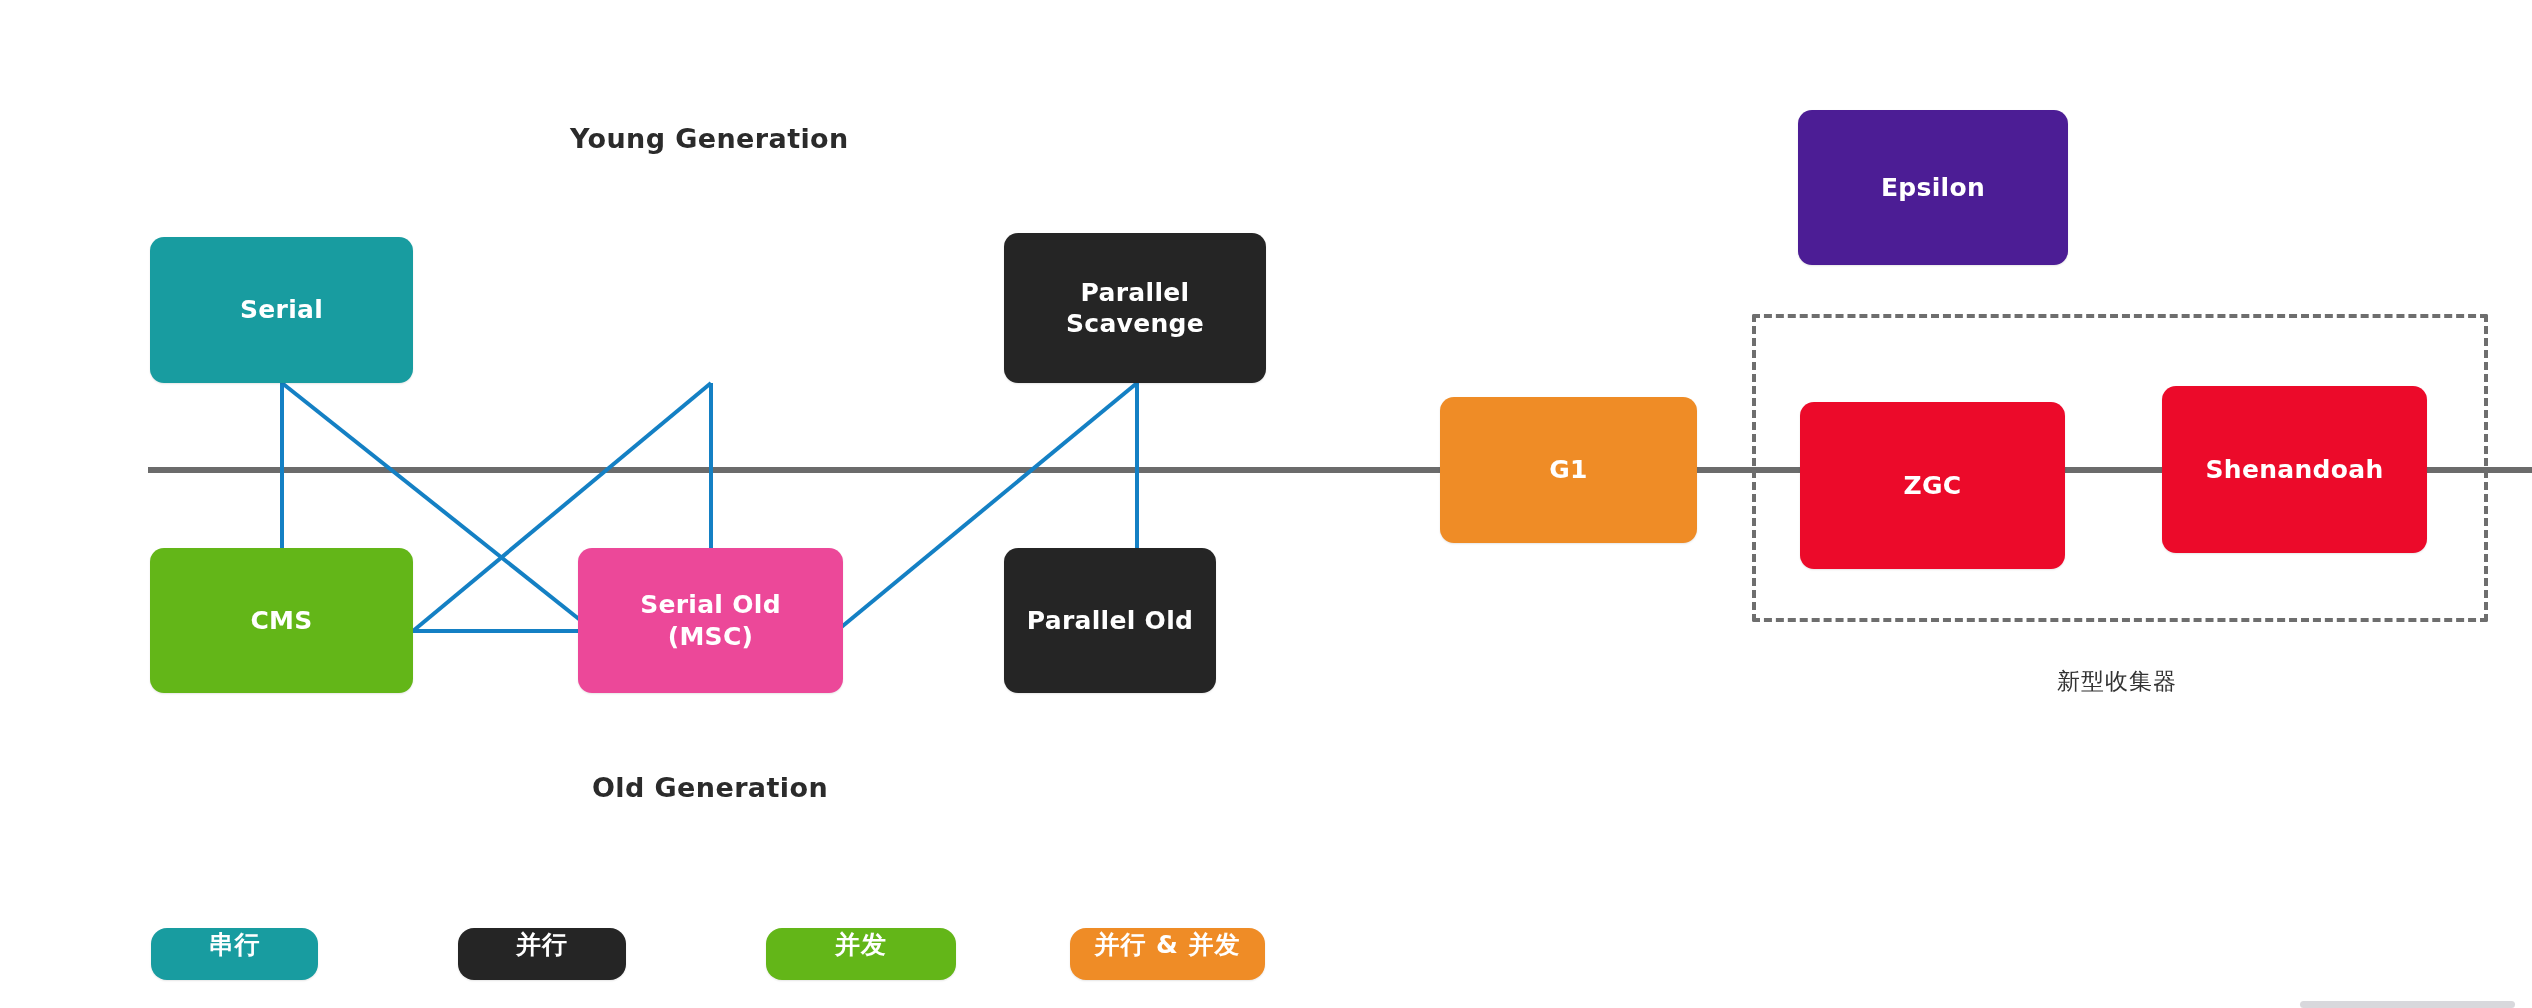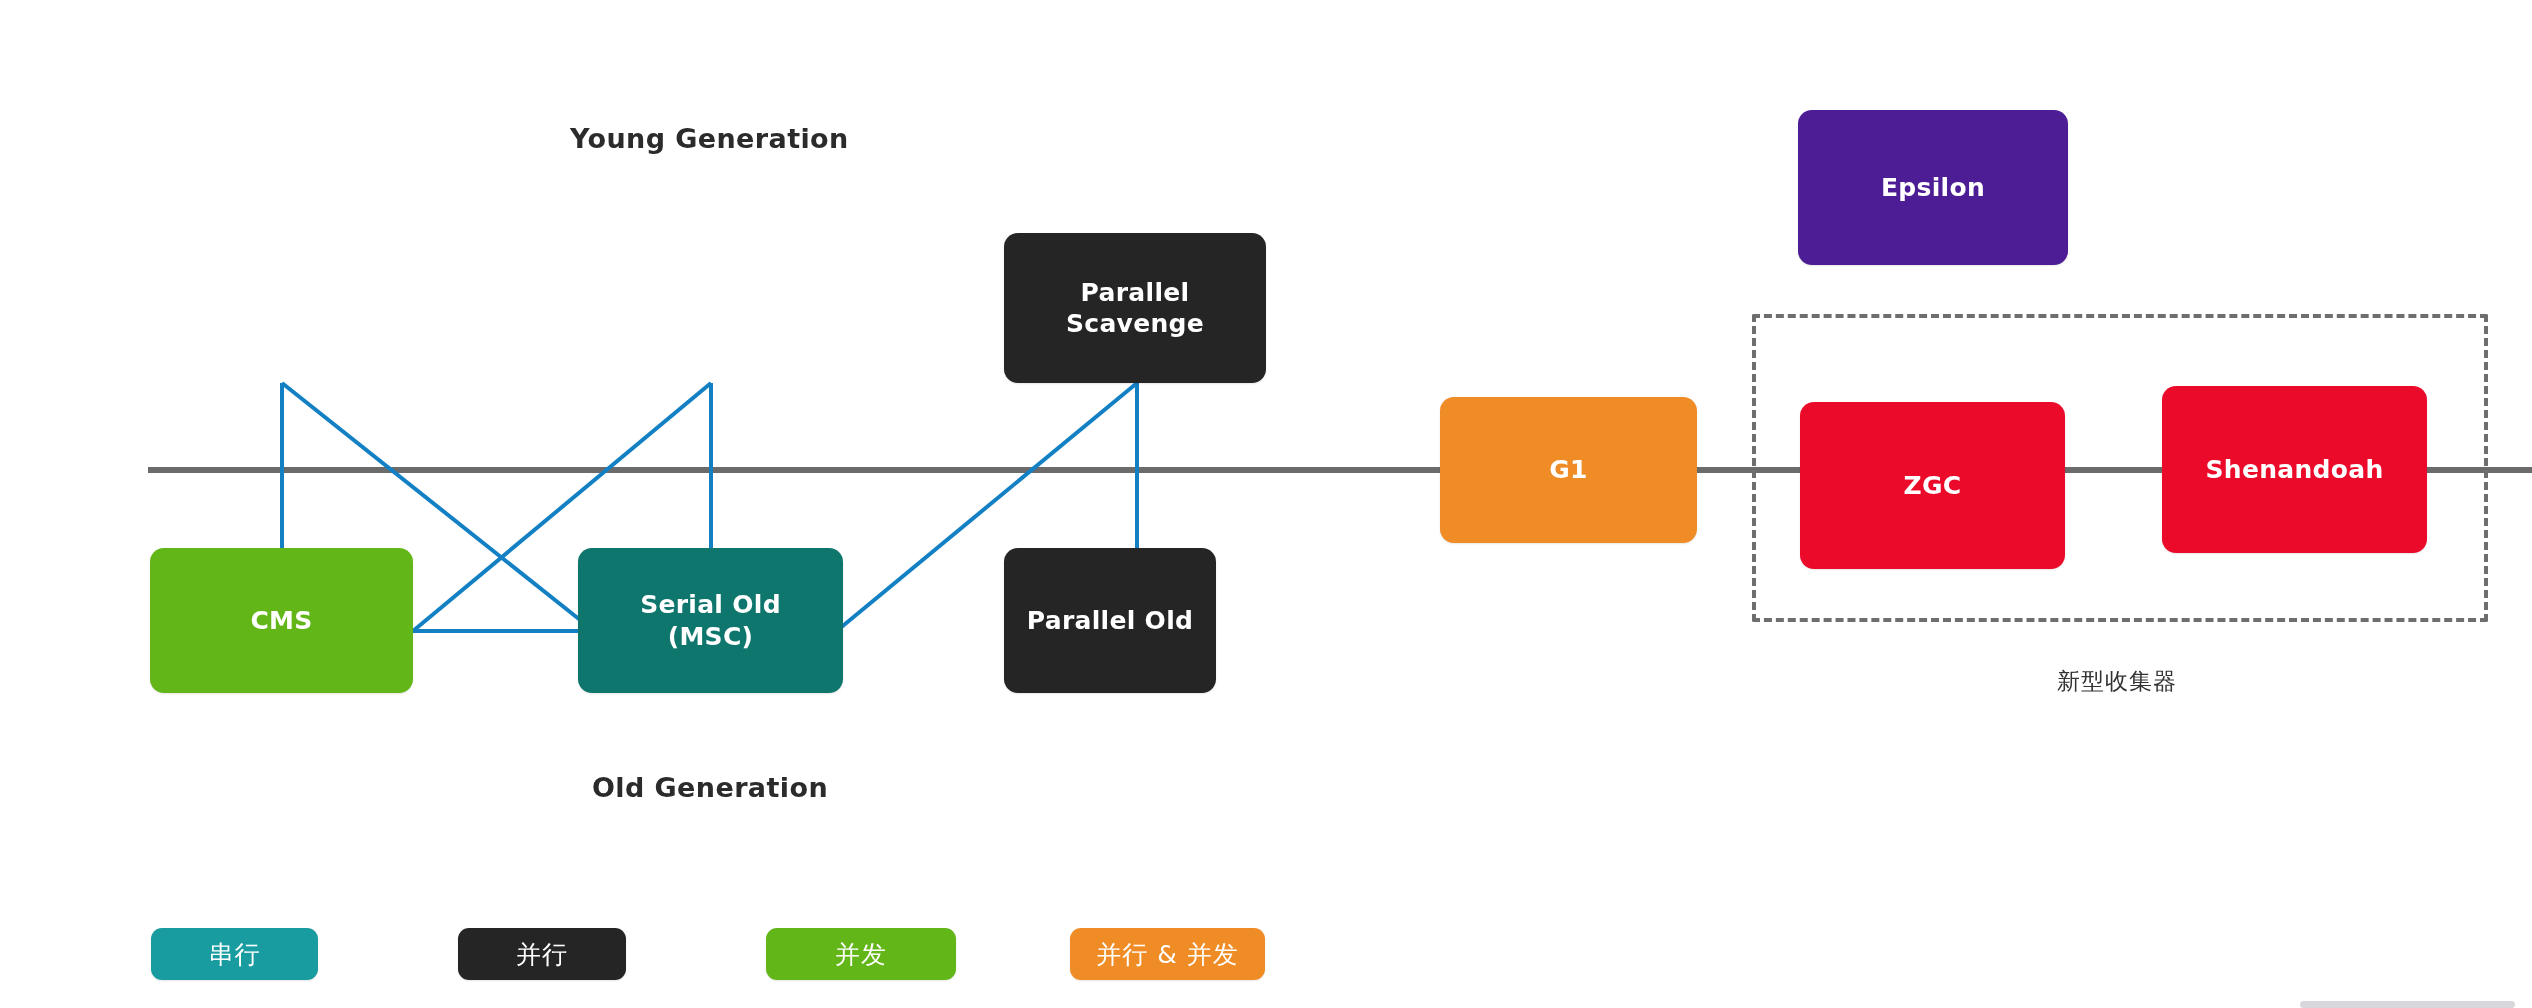--- a/index.html
+++ b/index.html
@@ -35,23 +35,23 @@
     background:transparent;
   }
   .dashlabel{
     position:absolute;color:#333333;font-size:23px;font-weight:500;
     white-space:nowrap;letter-spacing:1px;
   }
 
   
   #legend{position:absolute;left:0;top:0;width:2532px;height:1008px;}
   .chip{
-    position:absolute;height:52px;border-radius:11px;color:#ffffff;
-    display:flex;align-items:center;justify-content:center;
-    font-size:25px;font-weight:400;letter-spacing:1px;
+    position:absolute;height:52px;border-radius:16px;color:#ffffff;
+    display:flex;justify-content:center;
+    font-size:25px;font-weight:700;letter-spacing:1px;
     box-shadow:0 1px 2px rgba(0,0,0,.10);
   }
 
   
   #scroll-hint{
     position:absolute;left:2300px;top:1001px;width:215px;height:7px;
     background:#d8d8dc;border-radius:4px;
   }
 </style>
 </head>
@@ -81,31 +81,34 @@
 
     <line x1="1137" y1="383" x2="1137" y2="548" stroke="#1480C4" stroke-width="4"></line>
 
     <line x1="1137" y1="383" x2="833" y2="634" stroke="#1480C4" stroke-width="4"></line>
   </svg>
 
   <div class="caption" style="left:570px;top:123px;">Young Generation</div>
 
   <div class="caption" style="left:592px;top:772px;">Old Generation</div>
 
+  <div class="node" style="left:150px;top:237px;width:263px;height:146px;background:#189CA0;">
+    <span class="lbl">Serial</span>
+  </div>
 
 
   <div class="node" style="left:1004px;top:233px;width:262px;height:150px;background:#252525;">
     <span class="lbl">Parallel Scavenge</span>
   </div>
 
   <div class="node" style="left:150px;top:548px;width:263px;height:145px;background:#63B618;">
     <span class="lbl">CMS</span>
   </div>
 
-  <div class="node" style="left:578px;top:548px;width:265px;height:145px;background:#0f766e;white-space:pre-line;">
+  <div class="node" style="left:578px;top:548px;width:265px;height:145px;background:#ec4899;white-space:pre-line;">
     <span class="lbl" style="white-space:pre-line;">Serial Old
 (MSC)</span>
   </div>
 
   <div class="node" style="left:1004px;top:548px;width:212px;height:145px;background:#252525;">
     <span class="lbl">Parallel Old</span>
   </div>
 
   <div class="node" style="left:1440px;top:397px;width:257px;height:146px;background:#EF8C26;">
     <span class="lbl">G1</span>

